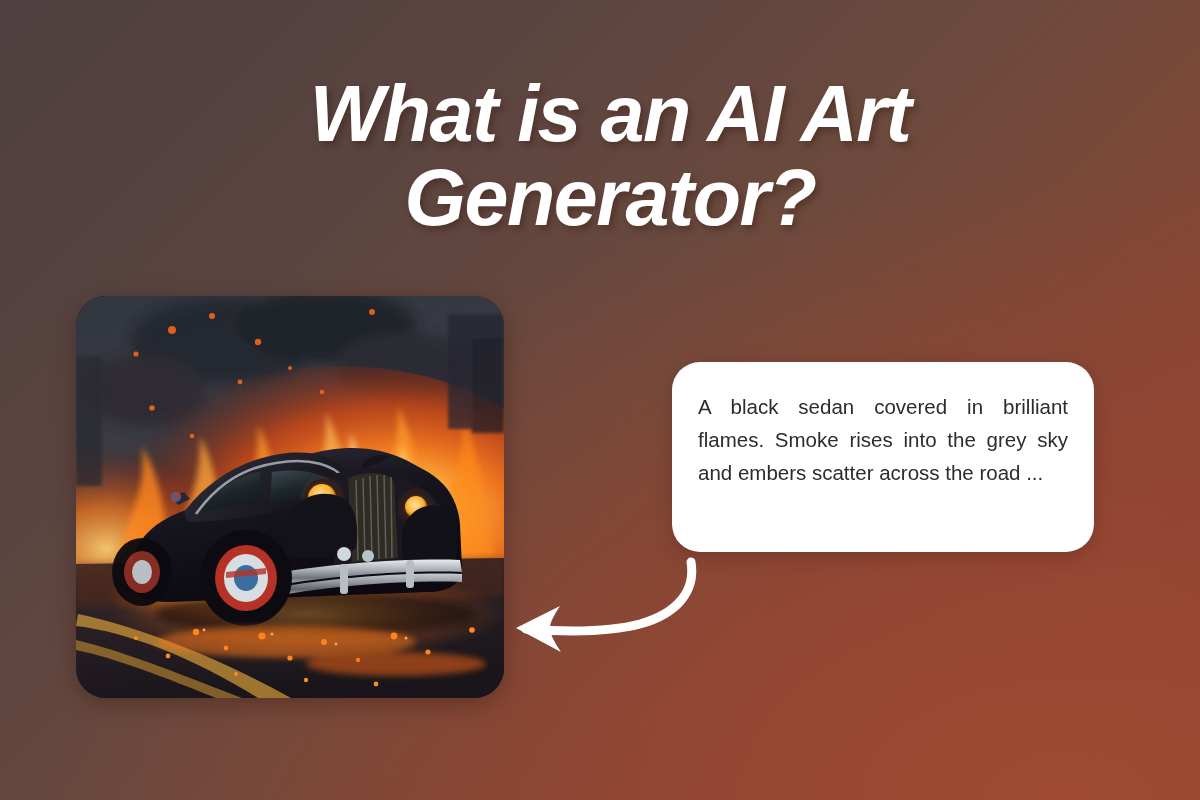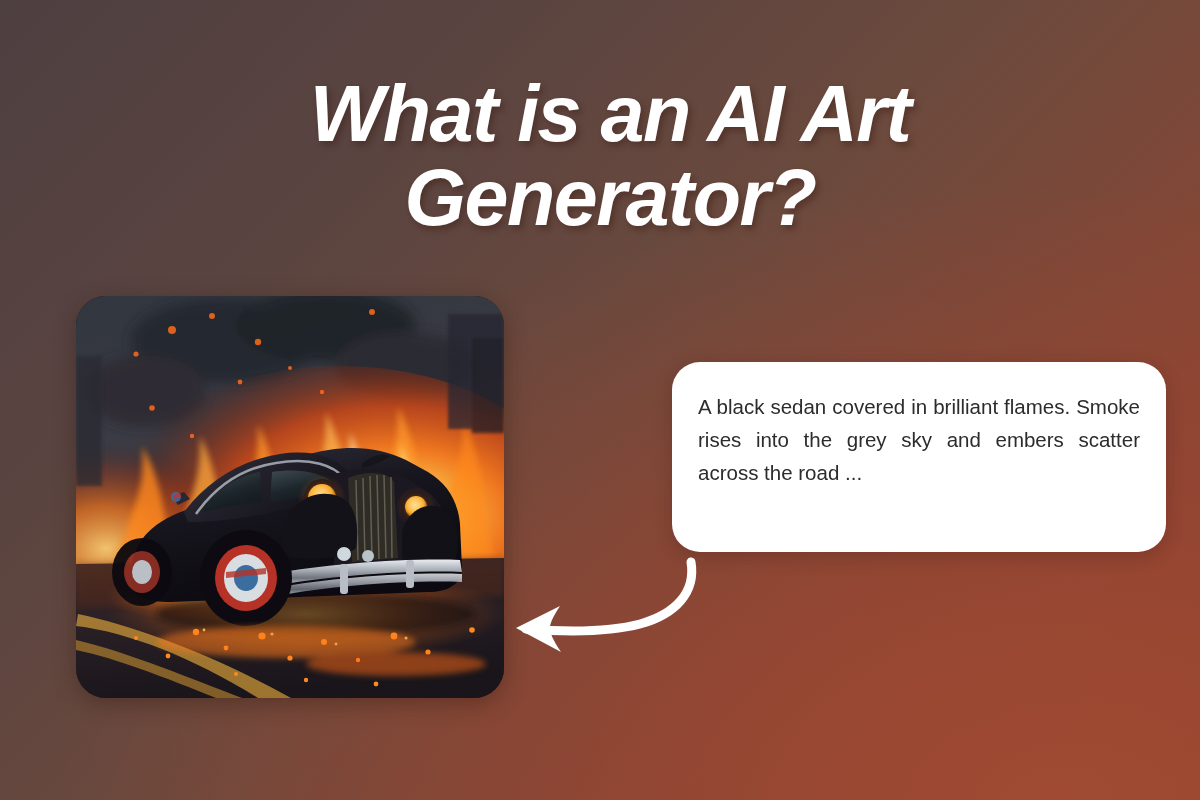--- a/index.html
+++ b/index.html
@@ -38,21 +38,21 @@
     overflow:hidden;
     box-shadow:0 6px 22px rgba(40,16,10,0.35);
     background:#1a1418;
   }
   .art-svg { display:block; width:100%; height:100%; }
 
   
   .prompt-card {
     position:absolute;
     left:672px; top:362px;
-    width:494px; height:190px;
+    width:422px; height:190px;
     background:#ffffff;
     border-radius:28px;
     box-shadow:0 5px 18px rgba(45,18,12,0.22);
     padding:28px 26px 24px 26px;
   }
   .prompt-text {
     color:#2c2c2c;
     font-size:20.5px;
     line-height:33px;
     text-align:justify;

